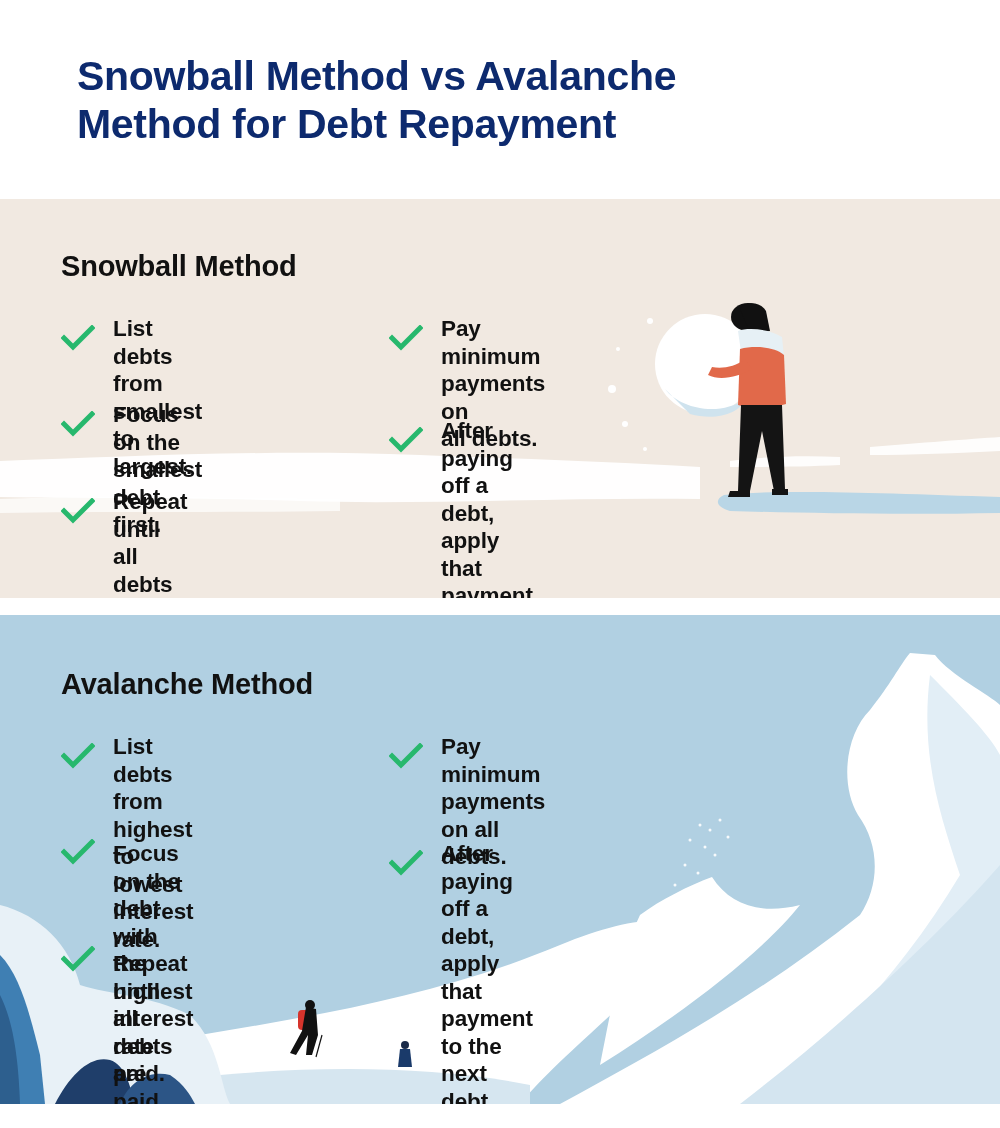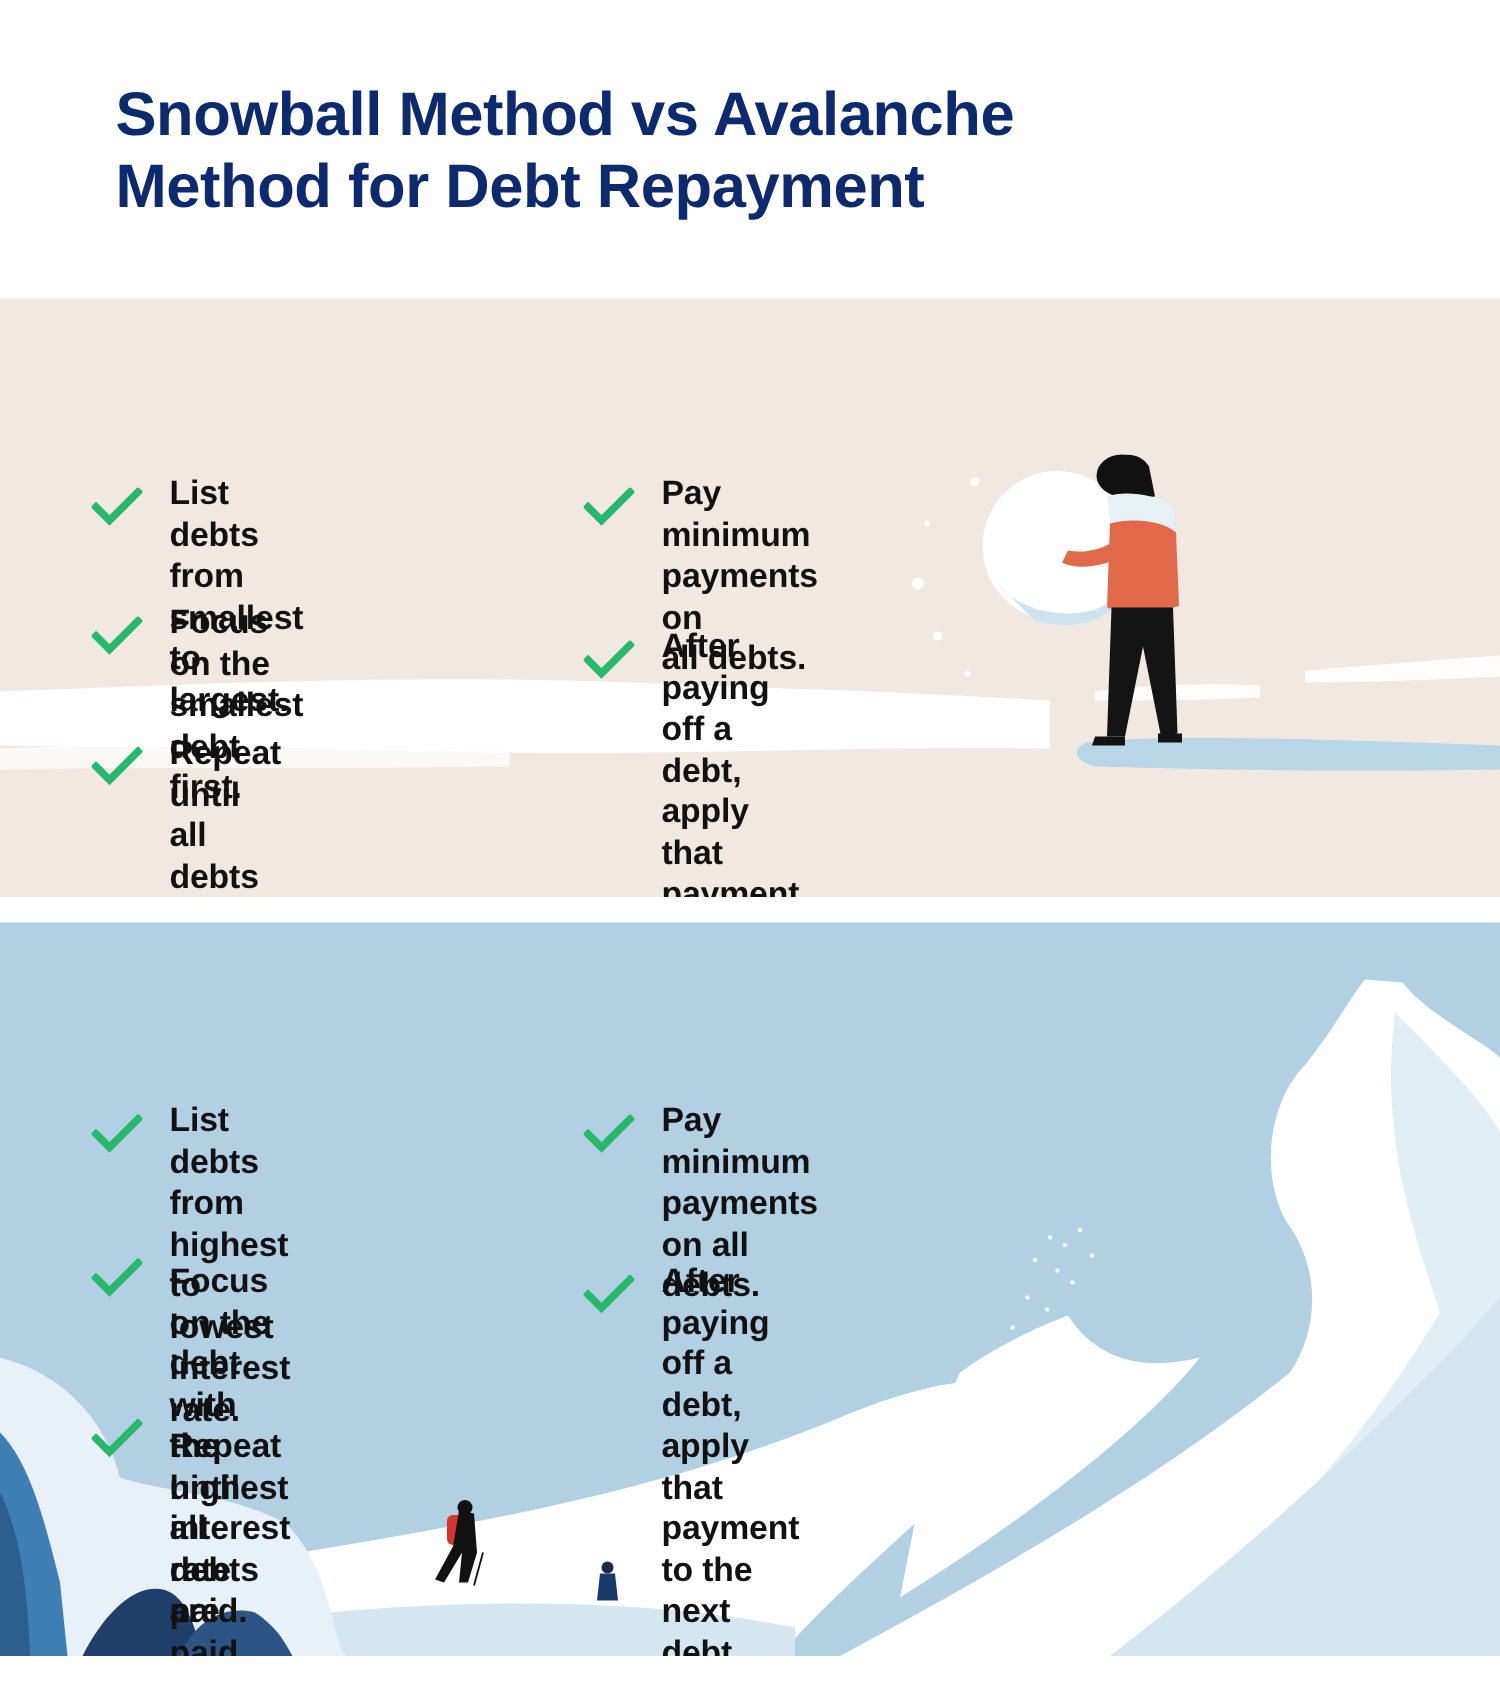--- a/index.html
+++ b/index.html
@@ -68,20 +68,21 @@
     <ellipse cx="748" cy="118" rx="17" ry="14" fill="#111111"></ellipse>
     <path d="M740 110 C 745 102, 760 102, 766 112 L 770 132 L 750 134 Z" fill="#111111"></path>
     <path d="M738 132 C 748 128, 770 130, 782 138 L 784 158 L 742 160 Z" fill="#e6f0f5"></path>
     <path d="M740 150 C 755 146, 775 148, 784 156 L 786 205 C 770 210, 750 210, 738 206 Z" fill="#e1694a"></path>
     <path d="M745 160 C 735 168, 722 170, 712 168 L 708 176 C 720 182, 738 178, 752 170 Z" fill="#e1694a"></path>
     <path d="M741 206 L 782 206 L 785 290 L 774 292 L 762 232 L 750 292 L 738 292 Z" fill="#141414"></path>
     <path d="M730 292 L 750 292 L 750 298 L 728 298 Z" fill="#141414"></path>
     <path d="M772 290 L 788 290 L 788 296 L 772 296 Z" fill="#141414"></path>
   </svg>
 
+  <h2 class="section-title">Snowball Method</h2>
 
   <div class="item" style="left:61px;top:116px">
     <span class="check" style="top:10px">
       <svg width="34" height="26" viewBox="0 0 34 26">
           <path d="M3 13 L12 22 L31 3" fill="none" stroke="#27b86d" stroke-width="5" stroke-linecap="square"></path>
         </svg>
     </span>
     <span class="item-text">List debts from
 smallest to largest.</span>
   </div>
@@ -165,20 +166,21 @@
     <g>
       <rect x="298" y="395" width="14" height="20" rx="4" fill="#d6342c"></rect>
       <circle cx="310" cy="390" r="5" fill="#111111"></circle>
       <path d="M306 392 L 316 394 L 318 420 L 312 440 L 306 440 L 308 420 L 296 440 L 290 438 L 302 416 Z" fill="#111111"></path>
       <line x1="322" y1="420" x2="316" y2="442" stroke="#111" stroke-width="1.2"></line>
       <circle cx="405" cy="430" r="4" fill="#1a2a48"></circle>
       <path d="M400 434 L 410 434 L 412 452 L 398 452 Z" fill="#1a3a6a"></path>
     </g>
   </svg>
 
+  <h2 class="section-title">Avalanche Method</h2>
 
   <div class="item" style="left:61px;top:118px">
     <span class="check" style="top:10px">
       <svg width="34" height="26" viewBox="0 0 34 26">
           <path d="M3 13 L12 22 L31 3" fill="none" stroke="#27b86d" stroke-width="5" stroke-linecap="square"></path>
         </svg>
     </span>
     <span class="item-text">List debts from
 highest to lowest
 interest rate.</span>

